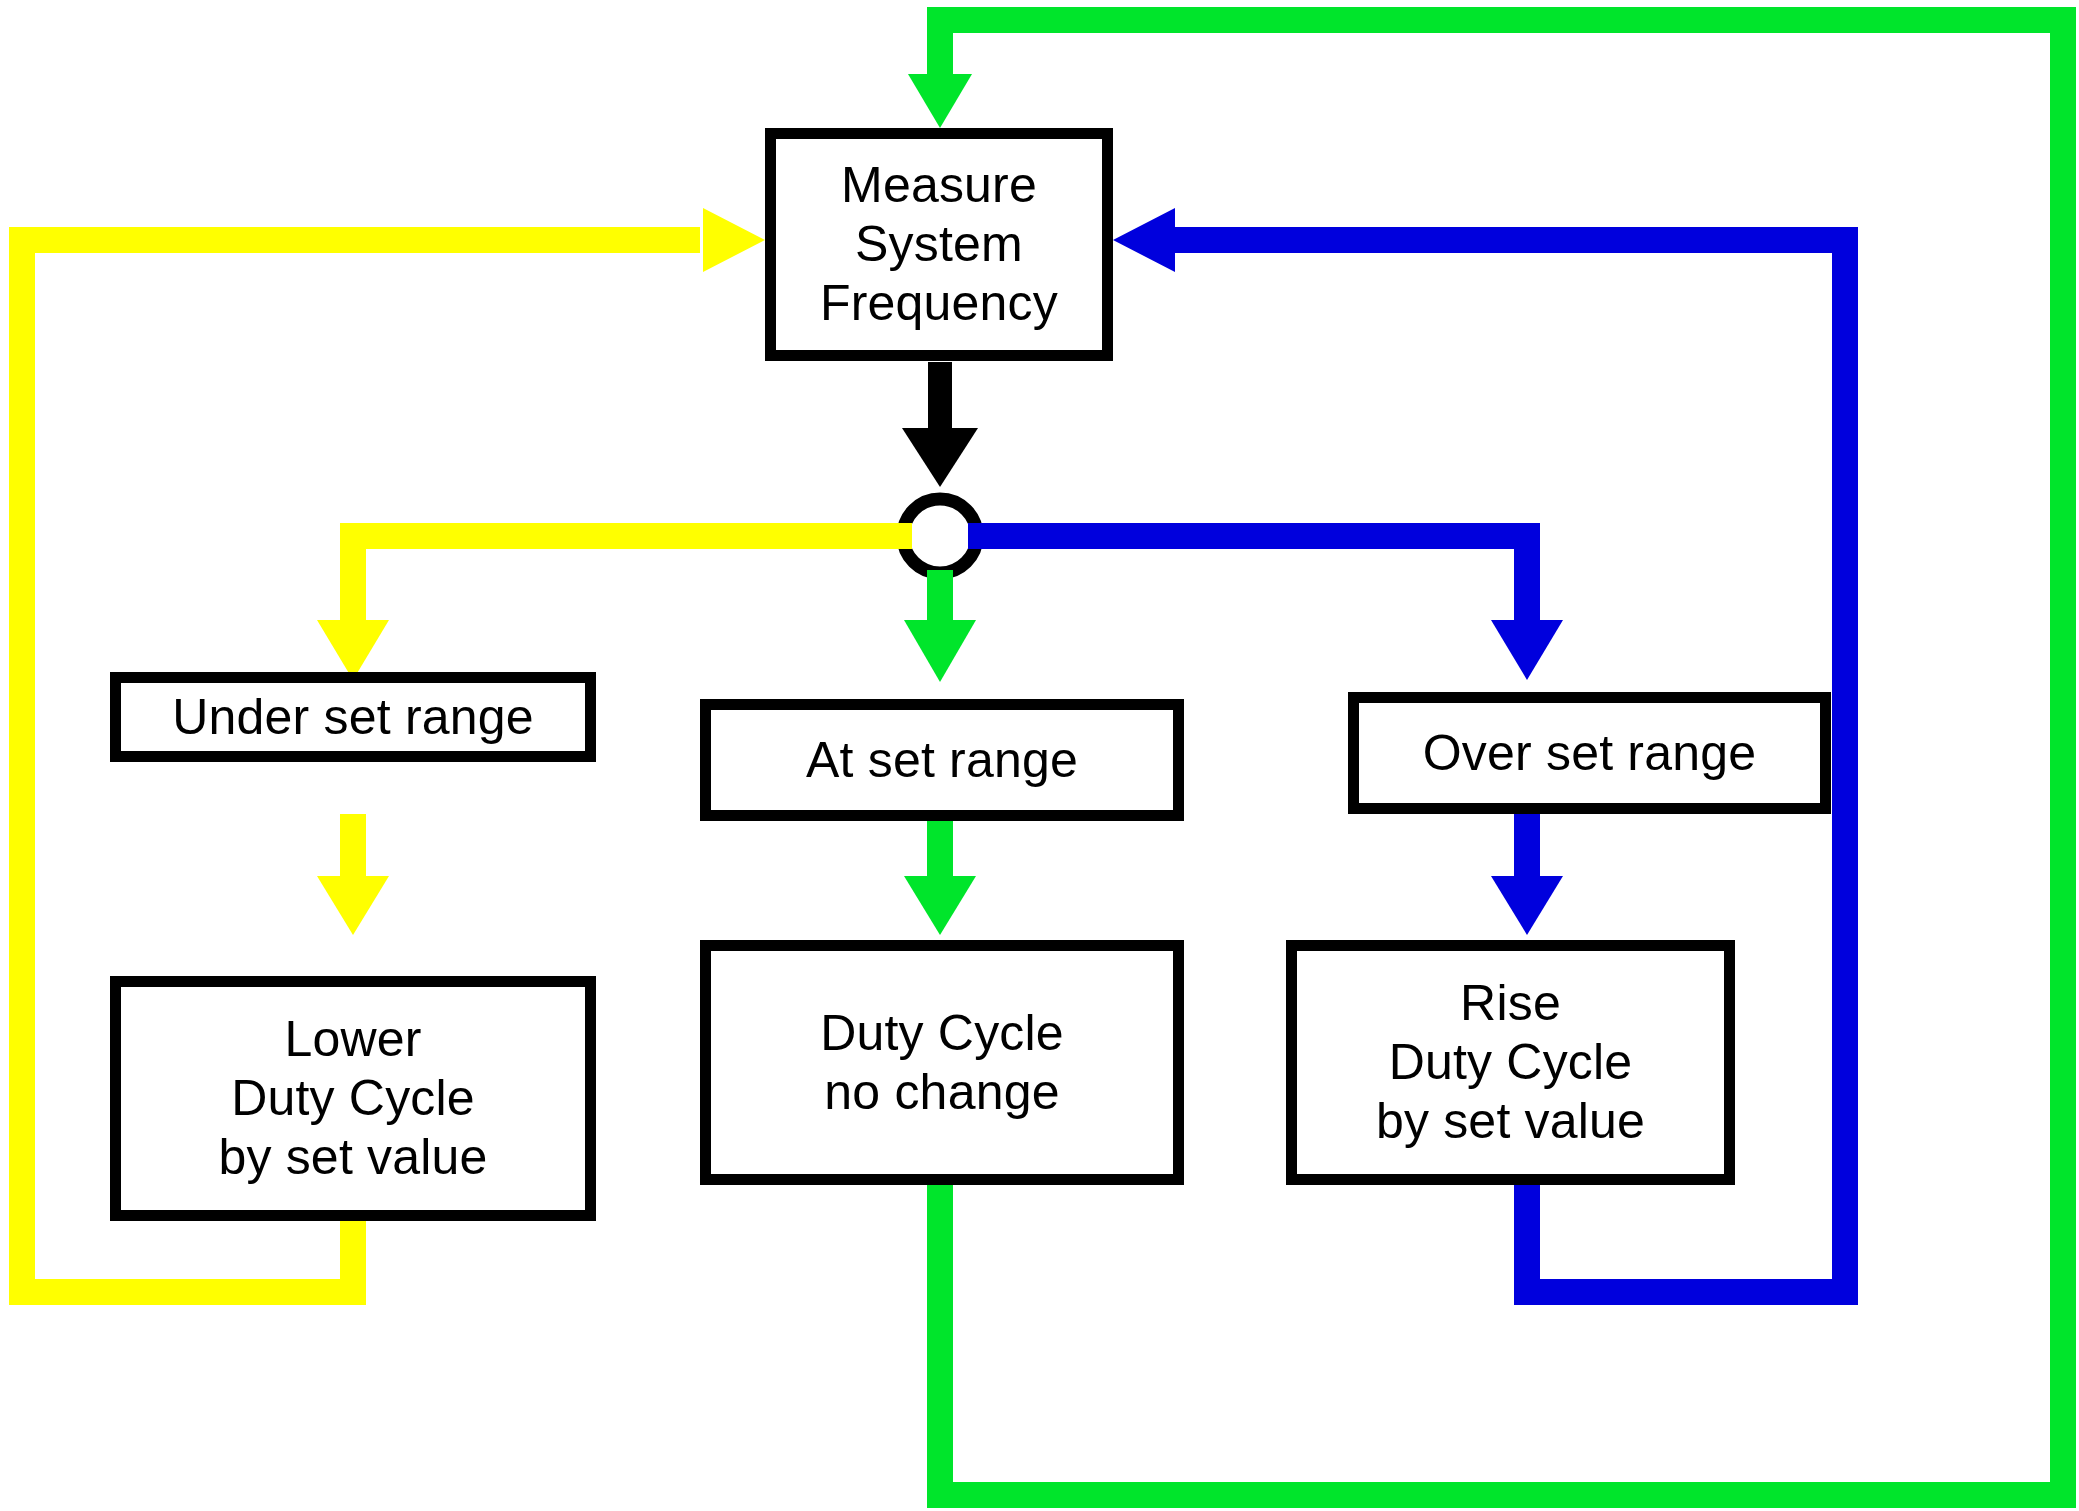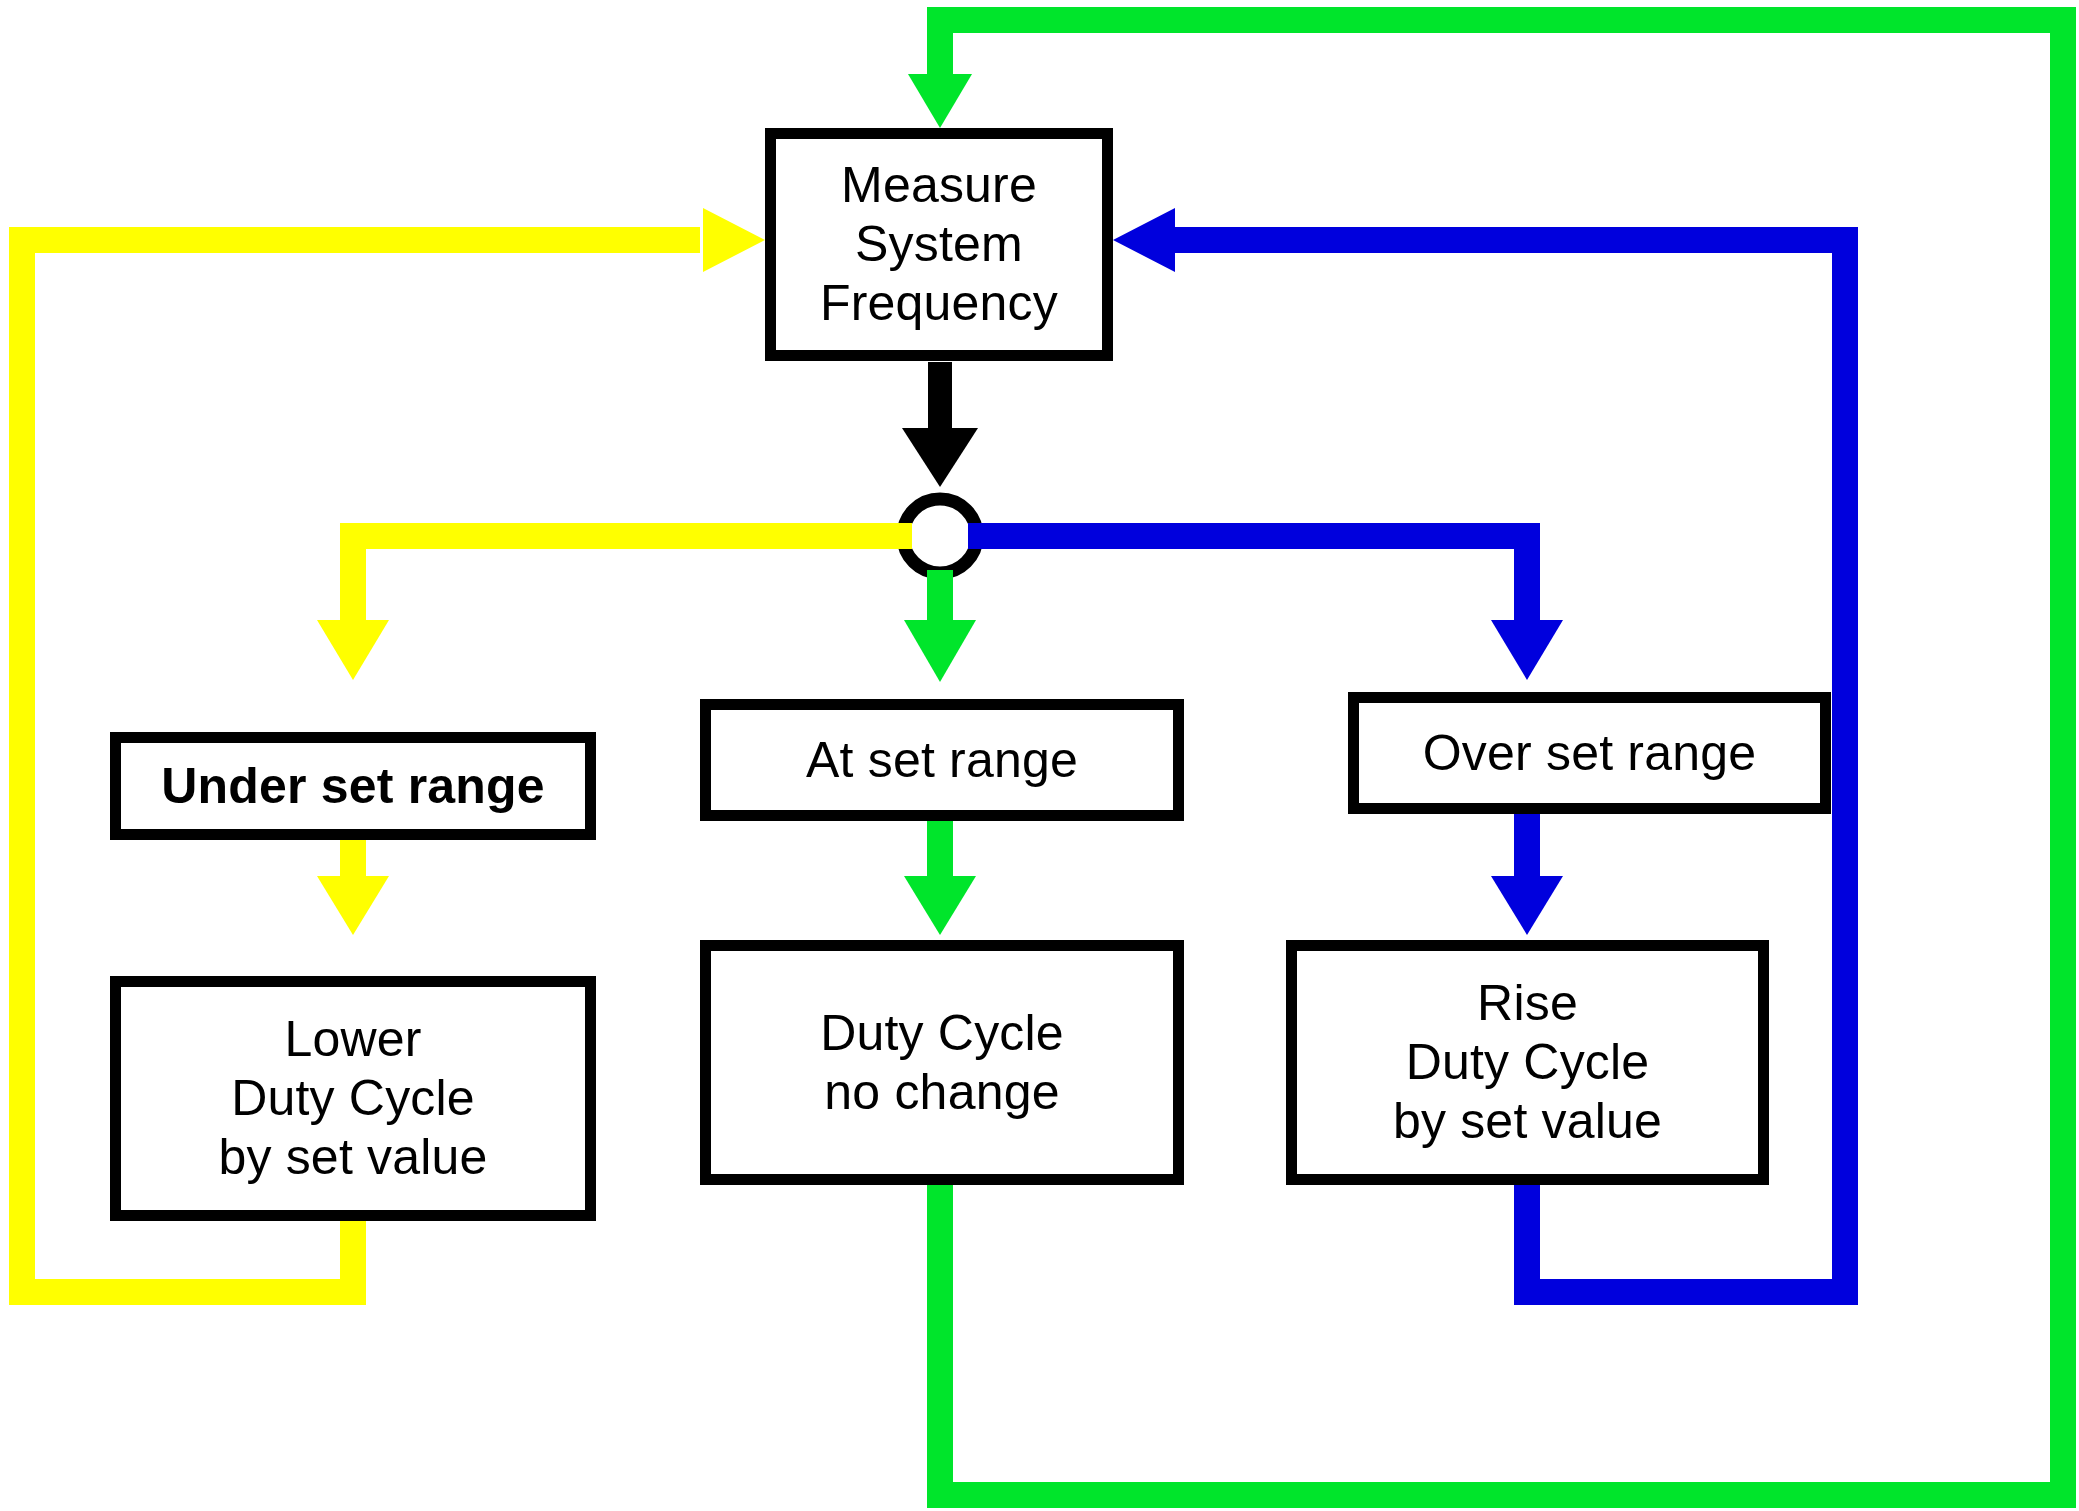--- a/index.html
+++ b/index.html
@@ -107,30 +107,30 @@
     <g>
       <line x1="1527" y1="814" x2="1527" y2="880" stroke="#0000dd" stroke-width="26"></line>
       <polygon points="1527,935 1491,876 1563,876" fill="#0000dd"></polygon>
     </g>
   </svg>
 
   <div class="node-box" style="left:765px; top:128px; width:348px; height:233px;">Measure
 System
 Frequency</div>
 
-  <div class="node-box" style="left:110px; top:732px; width:486px; height:108px;font-weight:bold;">Under set range</div>
+  <div class="node-box" style="left:110px; top:672px; width:486px; height:90px;">Under set range</div>
 
   <div class="node-box" style="left:700px; top:692px; width:484px; height:122px;margin-top:7px;">At set range</div>
 
   <div class="node-box" style="left:1348px; top:692px; width:483px; height:122px;">Over set range</div>
 
   <div class="node-box tall" style="left:110px; top:976px; width:486px; height:245px;">Lower
 Duty Cycle
 by set value</div>
 
   <div class="node-box tall" style="left:700px; top:940px; width:484px; height:245px;">Duty Cycle
 no change</div>
 
-  <div class="node-box tall" style="left:1286px; top:940px; width:483px; height:245px;">Rise
+  <div class="node-box tall" style="left:1286px; top:940px; width:449px; height:245px;">Rise
 Duty Cycle
 by set value</div>
 
 </div>
 
 </body></html>

